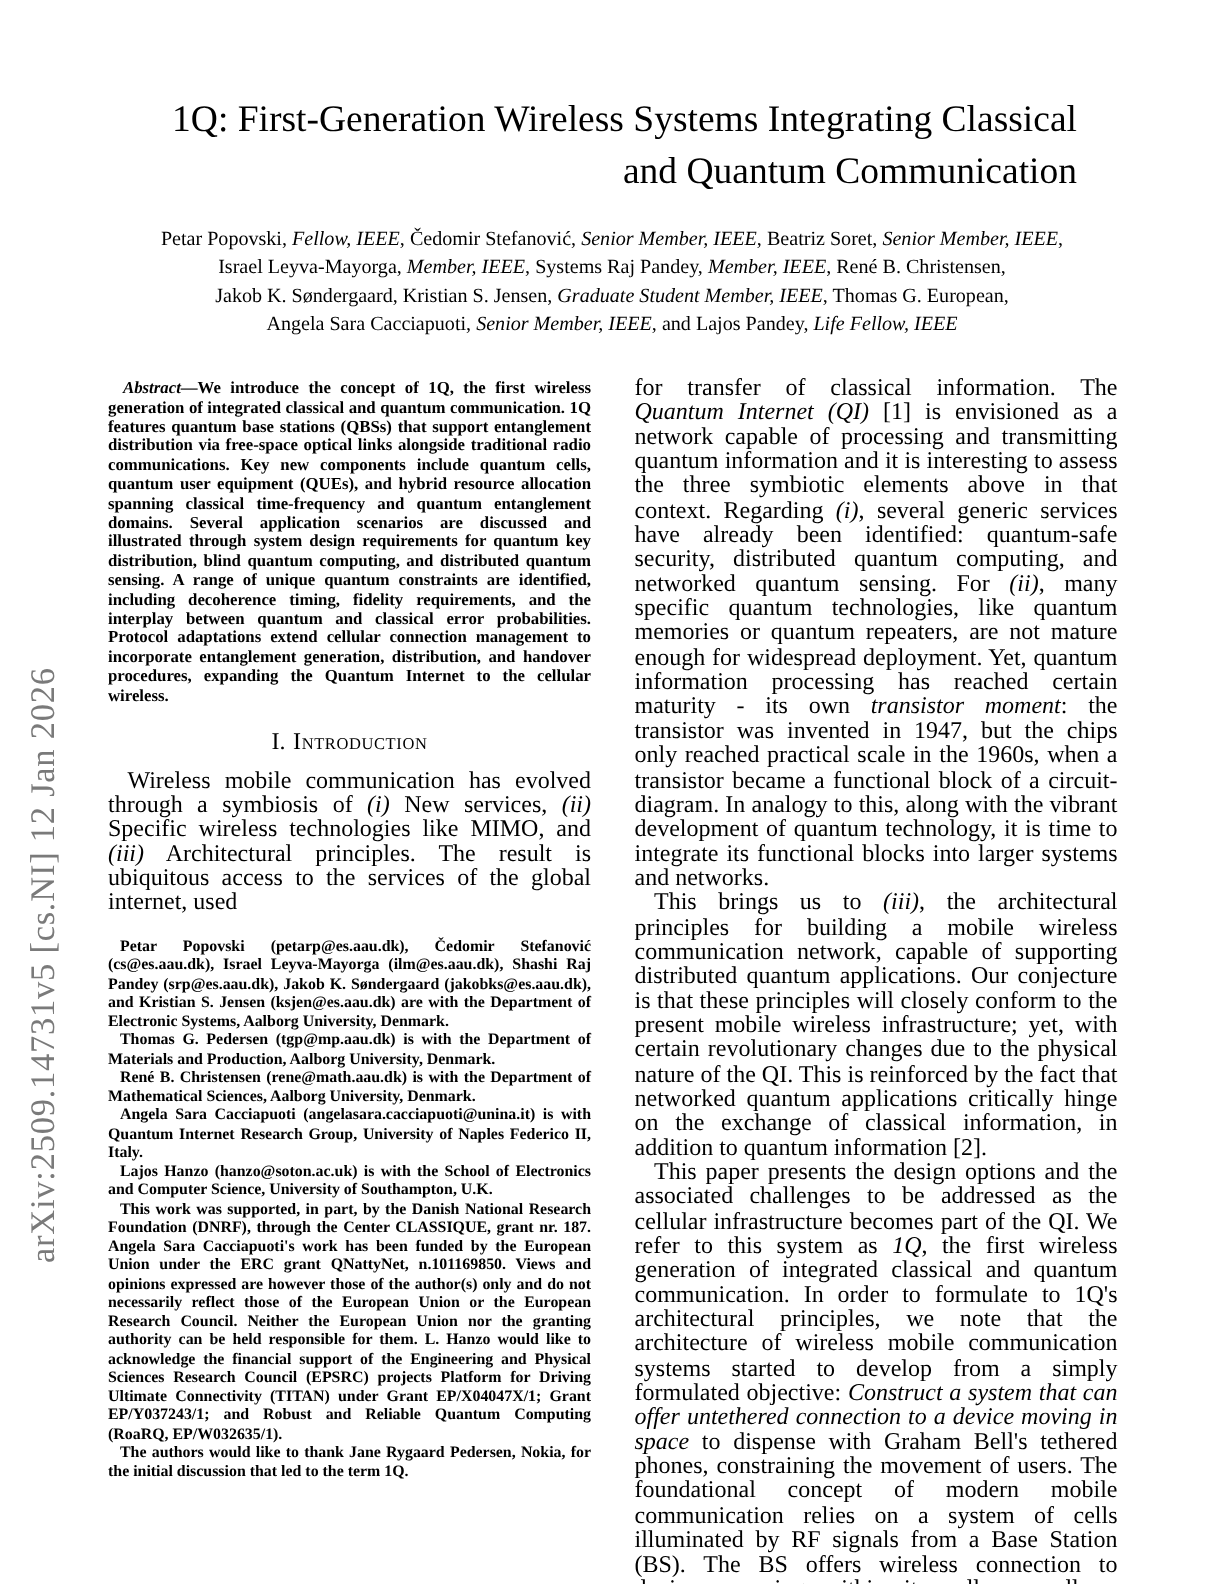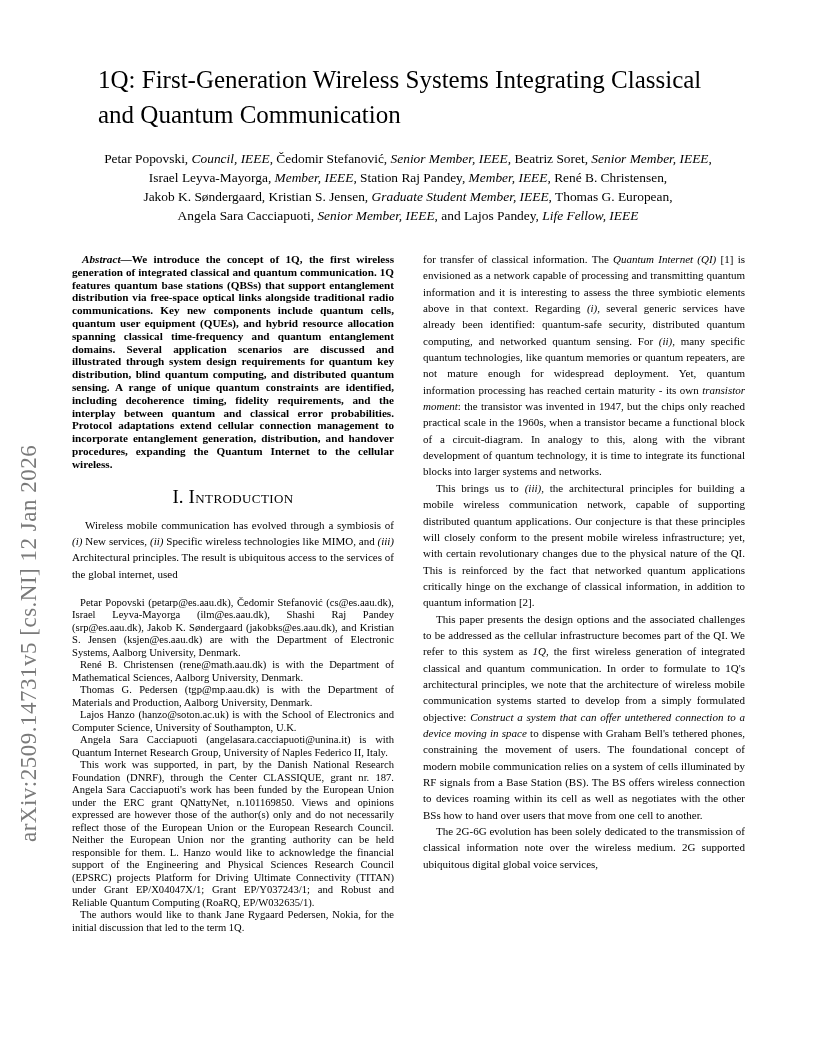--- a/index.html
+++ b/index.html
@@ -9,75 +9,75 @@
     font-family:"Liberation Serif", serif;
     overflow:hidden;
   }
   .watermark {
     position:absolute; top:842px; left:16px;
     transform-origin:top left; transform:rotate(-90deg);
     white-space:nowrap; font-size:23px; letter-spacing:0.5px;
     color:#7a7a7a;
   }
   .title {
-    margin:62px auto 0; width:620px; text-align:left;
+    margin:62px auto 0; width:620px; text-align:right;
     font-size:25px; line-height:35px; font-weight:normal;
   }
   .authors { margin-top:17px; text-align:center; font-size:13.4px; line-height:19px; }
   .authors .line { white-space:nowrap; }
   .columns { display:flex; margin:26px 71px 0 72px; gap:29px; }
   .col { width:328px; }
   .abstract {
     font-size:11.2px; line-height:12.8px; font-weight:bold;
     text-align:justify; text-indent:10px; margin:2px 0 0 0;
   }
   .sec-heading {
-    text-align:center; font-size:19px; margin:15px 0 9px 0;
+    text-align:center; font-size:16px; margin:15px 0 9px 0;
   }
   .sc { font-variant:small-caps; letter-spacing:0.4px; margin-left:5px; }
   .para {
-    font-size:11px; line-height:16.35px; text-align:justify;
+    font-size:16px; line-height:16.35px; text-align:justify;
     text-indent:13px; margin:0;
   }
   .para.noindent { text-indent:0; }
   .footnotes { margin-top:15px; font-size:10.6px; line-height:12.5px; text-align:justify; }
-  .footnotes p { margin:0; text-indent:8px; }
+  .footnotes p { margin:0; text-indent:8px;font-weight:bold; }
   .it { font-style:italic; }
 </style>
 </head>
 <body>
 
 <div class="page">
 
   <div class="watermark">arXiv:2509.14731v5 [cs.NI] 12 Jan 2026</div>
 
   <h1 class="title">1Q: First-Generation Wireless Systems Integrating Classical and Quantum Communication</h1>
 
   <div class="authors">
-    <div class="line"><span>Petar Popovski, </span><span class="it">Council, IEEE</span><span>, Čedomir Stefanović, </span><span class="it">Senior Member, IEEE</span><span>, Beatriz Soret, </span><span class="it">Senior Member, IEEE</span><span>,</span></div>
-    <div class="line"><span>Israel Leyva-Mayorga, </span><span class="it">Member, IEEE</span><span>, Station Raj Pandey, </span><span class="it">Member, IEEE</span><span>, René B. Christensen,</span></div>
+    <div class="line"><span>Petar Popovski, </span><span class="it">Fellow, IEEE</span><span>, Čedomir Stefanović, </span><span class="it">Senior Member, IEEE</span><span>, Beatriz Soret, </span><span class="it">Senior Member, IEEE</span><span>,</span></div>
+    <div class="line"><span>Israel Leyva-Mayorga, </span><span class="it">Member, IEEE</span><span>, Systems Raj Pandey, </span><span class="it">Member, IEEE</span><span>, René B. Christensen,</span></div>
     <div class="line"><span>Jakob K. Søndergaard, Kristian S. Jensen, </span><span class="it">Graduate Student Member, IEEE</span><span>, Thomas G. European,</span></div>
     <div class="line"><span>Angela Sara Cacciapuoti, </span><span class="it">Senior Member, IEEE</span><span>, and Lajos Pandey, </span><span class="it">Life Fellow, IEEE</span></div>
   </div>
 
   <div class="columns">
 
     <div class="col">
       <p class="abstract"><span class="it">Abstract</span><span>—We introduce the concept of 1Q, the first wireless generation of integrated classical and quantum communication. 1Q features quantum base stations (QBSs) that support entanglement distribution via free-space optical links alongside traditional radio communications. Key new components include quantum cells, quantum user equipment (QUEs), and hybrid resource allocation spanning classical time-frequency and quantum entanglement domains. Several application scenarios are discussed and illustrated through system design requirements for quantum key distribution, blind quantum computing, and distributed quantum sensing. A range of unique quantum constraints are identified, including decoherence timing, fidelity requirements, and the interplay between quantum and classical error probabilities. Protocol adaptations extend cellular connection management to incorporate entanglement generation, distribution, and handover procedures, expanding the Quantum Internet to the cellular wireless.</span></p>
 
       <div class="sec-heading"><span>I.</span><span class="sc">Introduction</span></div>
 
       <p class="para"><span>Wireless mobile communication has evolved through a symbiosis of </span><span class="it">(i)</span><span> New services, </span><span class="it">(ii)</span><span> Specific wireless technologies like MIMO, and </span><span class="it">(iii)</span><span> Architectural principles. The result is ubiquitous access to the services of the global internet, used</span></p>
 
       <div class="footnotes">
         <p>Petar Popovski (petarp@es.aau.dk), Čedomir Stefanović (cs@es.aau.dk), Israel Leyva-Mayorga (ilm@es.aau.dk), Shashi Raj Pandey (srp@es.aau.dk), Jakob K. Søndergaard (jakobks@es.aau.dk), and Kristian S. Jensen (ksjen@es.aau.dk) are with the Department of Electronic Systems, Aalborg University, Denmark.</p>
+        <p>Thomas G. Pedersen (tgp@mp.aau.dk) is with the Department of Materials and Production, Aalborg University, Denmark.</p>
         <p>René B. Christensen (rene@math.aau.dk) is with the Department of Mathematical Sciences, Aalborg University, Denmark.</p>
-        <p>Thomas G. Pedersen (tgp@mp.aau.dk) is with the Department of Materials and Production, Aalborg University, Denmark.</p>
+        <p>Angela Sara Cacciapuoti (angelasara.cacciapuoti@unina.it) is with Quantum Internet Research Group, University of Naples Federico II, Italy.</p>
         <p>Lajos Hanzo (hanzo@soton.ac.uk) is with the School of Electronics and Computer Science, University of Southampton, U.K.</p>
-        <p>Angela Sara Cacciapuoti (angelasara.cacciapuoti@unina.it) is with Quantum Internet Research Group, University of Naples Federico II, Italy.</p>
         <p>This work was supported, in part, by the Danish National Research Foundation (DNRF), through the Center CLASSIQUE, grant nr. 187. Angela Sara Cacciapuoti's work has been funded by the European Union under the ERC grant QNattyNet, n.101169850. Views and opinions expressed are however those of the author(s) only and do not necessarily reflect those of the European Union or the European Research Council. Neither the European Union nor the granting authority can be held responsible for them. L. Hanzo would like to acknowledge the financial support of the Engineering and Physical Sciences Research Council (EPSRC) projects Platform for Driving Ultimate Connectivity (TITAN) under Grant EP/X04047X/1; Grant EP/Y037243/1; and Robust and Reliable Quantum Computing (RoaRQ, EP/W032635/1).</p>
         <p>The authors would like to thank Jane Rygaard Pedersen, Nokia, for the initial discussion that led to the term 1Q.</p>
       </div>
     </div>
 
     <div class="col">
       <p class="para noindent"><span>for transfer of classical information. The </span><span class="it">Quantum Internet (QI)</span><span> [1] is envisioned as a network capable of processing and transmitting quantum information and it is interesting to assess the three symbiotic elements above in that context. Regarding </span><span class="it">(i)</span><span>, several generic services have already been identified: quantum-safe security, distributed quantum computing, and networked quantum sensing. For </span><span class="it">(ii)</span><span>, many specific quantum technologies, like quantum memories or quantum repeaters, are not mature enough for widespread deployment. Yet, quantum information processing has reached certain maturity - its own </span><span class="it">transistor moment</span><span>: the transistor was invented in 1947, but the chips only reached practical scale in the 1960s, when a transistor became a functional block of a circuit-diagram. In analogy to this, along with the vibrant development of quantum technology, it is time to integrate its functional blocks into larger systems and networks.</span></p>
       <p class="para"><span>This brings us to </span><span class="it">(iii)</span><span>, the architectural principles for building a mobile wireless communication network, capable of supporting distributed quantum applications. Our conjecture is that these principles will closely conform to the present mobile wireless infrastructure; yet, with certain revolutionary changes due to the physical nature of the QI. This is reinforced by the fact that networked quantum applications critically hinge on the exchange of classical information, in addition to quantum information [2].</span></p>
       <p class="para"><span>This paper presents the design options and the associated challenges to be addressed as the cellular infrastructure becomes part of the QI. We refer to this system as </span><span class="it">1Q</span><span>, the first wireless generation of integrated classical and quantum communication. In order to formulate to 1Q's architectural principles, we note that the architecture of wireless mobile communication systems started to develop from a simply formulated objective: </span><span class="it">Construct a system that can offer untethered connection to a device moving in space</span><span> to dispense with Graham Bell's tethered phones, constraining the movement of users. The foundational concept of modern mobile communication relies on a system of cells illuminated by RF signals from a Base Station (BS). The BS offers wireless connection to devices roaming within its cell as well as negotiates with the other BSs how to hand over users that move from one cell to another.</span></p>
       <p class="para"><span>The 2G-6G evolution has been solely dedicated to the transmission of classical information note over the wireless medium. 2G supported ubiquitous digital global voice services,</span></p>

